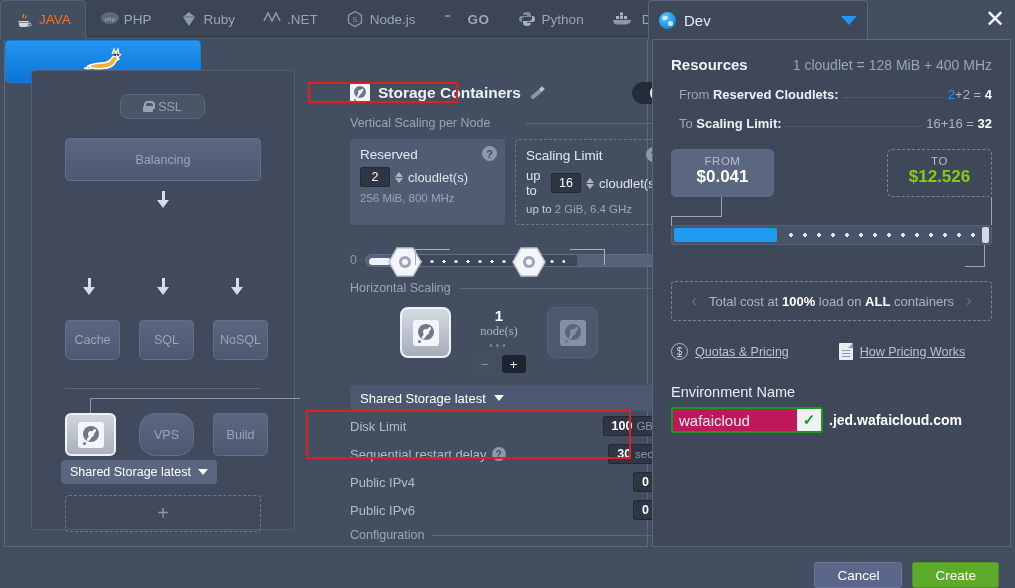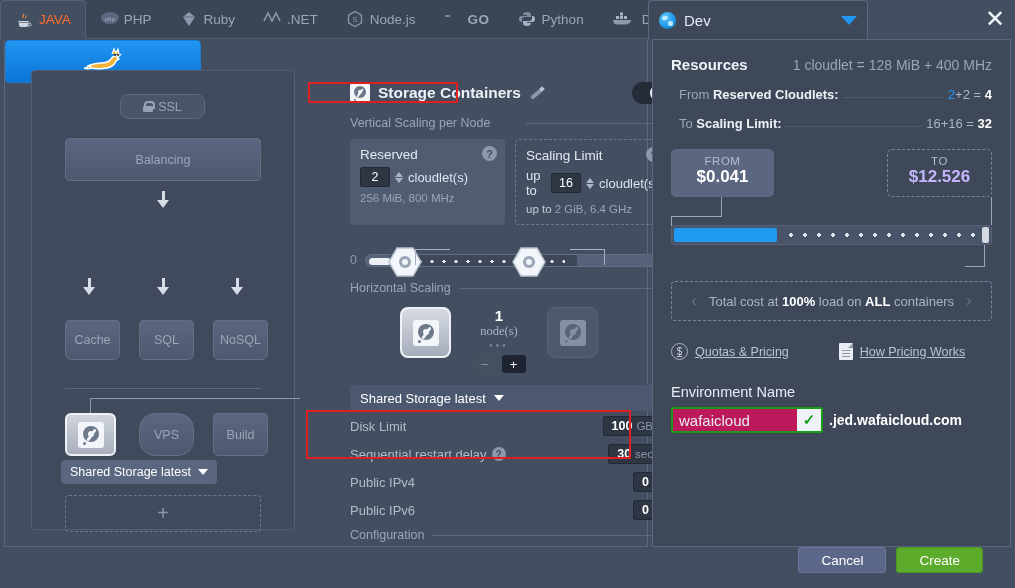--- a/index.html
+++ b/index.html
@@ -219,21 +219,21 @@
   .rp-line .val b{color:#fff;}
   .rp-line .val u{color:#fff;font-weight:bold;text-decoration:underline;}
   .rp-caret{display:inline-block;width:0;height:0;margin-left:5px;border-left:6px solid transparent;border-right:6px solid transparent;border-top:7px solid #e7ecf3;vertical-align:middle;}
 
   .costbox{position:relative;margin-top:18px;height:120px;}
   .fromcard{position:absolute;left:0;top:0;width:103px;height:48px;background:#5b6780;border:1px solid #6b779022;border-radius:5px;text-align:center;padding-top:5px;}
   .fromcard .t{color:#b4bdcb;font-size:11.5px;letter-spacing:.5px;}
   .fromcard .p{color:#fff;font-size:17px;font-weight:bold;}
   .tocard{position:absolute;right:0;top:0;width:105px;height:48px;border:1px dashed #7a86a0;border-radius:5px;text-align:center;padding-top:5px;}
   .tocard .t{color:#b4bdcb;font-size:11.5px;letter-spacing:.5px;}
-  .tocard .p{color:#c4b5fd;font-size:17px;font-weight:bold;text-align:center;}
+  .tocard .p{color:#84cc16;font-size:17px;font-weight:bold;text-align:center;}
   .cbar{position:absolute;left:0;right:0;top:76px;height:20px;background:#4a5468;border:1px solid #57617a;border-radius:3px;}
   .cbar .cf{position:absolute;left:2px;top:2px;width:103px;height:14px;background:#1e9bf0;border-radius:2px;}
   .cbar .cd{position:absolute;left:112px;top:7px;right:16px;height:4px;
     background-image:radial-gradient(circle,#e3e8f0 1.6px,transparent 1.7px);
     background-size:14px 4px;background-repeat:repeat-x;}
   .cbar .ch{position:absolute;right:2px;top:1px;width:7px;height:16px;background:#d5dae2;border-radius:2px;}
 
   .loadbox{margin-top:12px;height:40px;border:1px dashed #7a86a0;border-radius:4px;display:flex;align-items:center;justify-content:center;gap:12px;color:#aab4c4;font-size:13px;}
   .loadbox b{color:#fff;}
   .chev{color:#67738a;font-size:17px;}
@@ -246,21 +246,21 @@
   .doc:after{content:"";position:absolute;left:3px;top:7px;width:8px;height:1px;background:#8d99ab;box-shadow:0 3px 0 #8d99ab,0 6px 0 #8d99ab;}
 
   .envlbl{margin-top:24px;color:#e7ecf3;font-size:14.5px;}
   .envrow{margin-top:7px;display:flex;align-items:center;}
   .envfield{display:flex;align-items:center;border:2px solid #169c16;border-radius:2px;height:26px;}
   .envfield input{background:#be185d;border:none;outline:none;color:#e9edf3;font-size:15px;width:124px;height:22px;padding:0 6px;font-family:"Liberation Sans",sans-serif;}
   .envfield .ok{width:24px;height:22px;background:#eef1f6;color:#169c16;font-size:15px;font-weight:bold;display:flex;align-items:center;justify-content:center;}
   .envsuffix{color:#fff;font-size:14px;font-weight:bold;margin-left:6px;}
 
   
-  .footer{position:absolute;left:0;bottom:0;width:1015px;height:41px;background:#434e61;display:flex;align-items:flex-start;justify-content:flex-end;gap:10px;padding-right:32px;}
+  .footer{position:absolute;left:0;bottom:0;width:1015px;height:41px;background:#434e61;display:flex;align-items:flex-end;justify-content:flex-end;gap:10px;padding-right:16px;}
   .btn{height:26px;border-radius:3px;display:flex;align-items:center;justify-content:center;font-size:13.5px;color:#fff;padding:0 22px;}
   .btn.cancel{background:#5b6788;border:1px solid #6a769a;}
   .btn.create{background:#5cab2a;border:1px solid #4d9322;}
 </style>
 </head>
 <body>
 
 <div id="app">
 
   <div class="tabbar">

